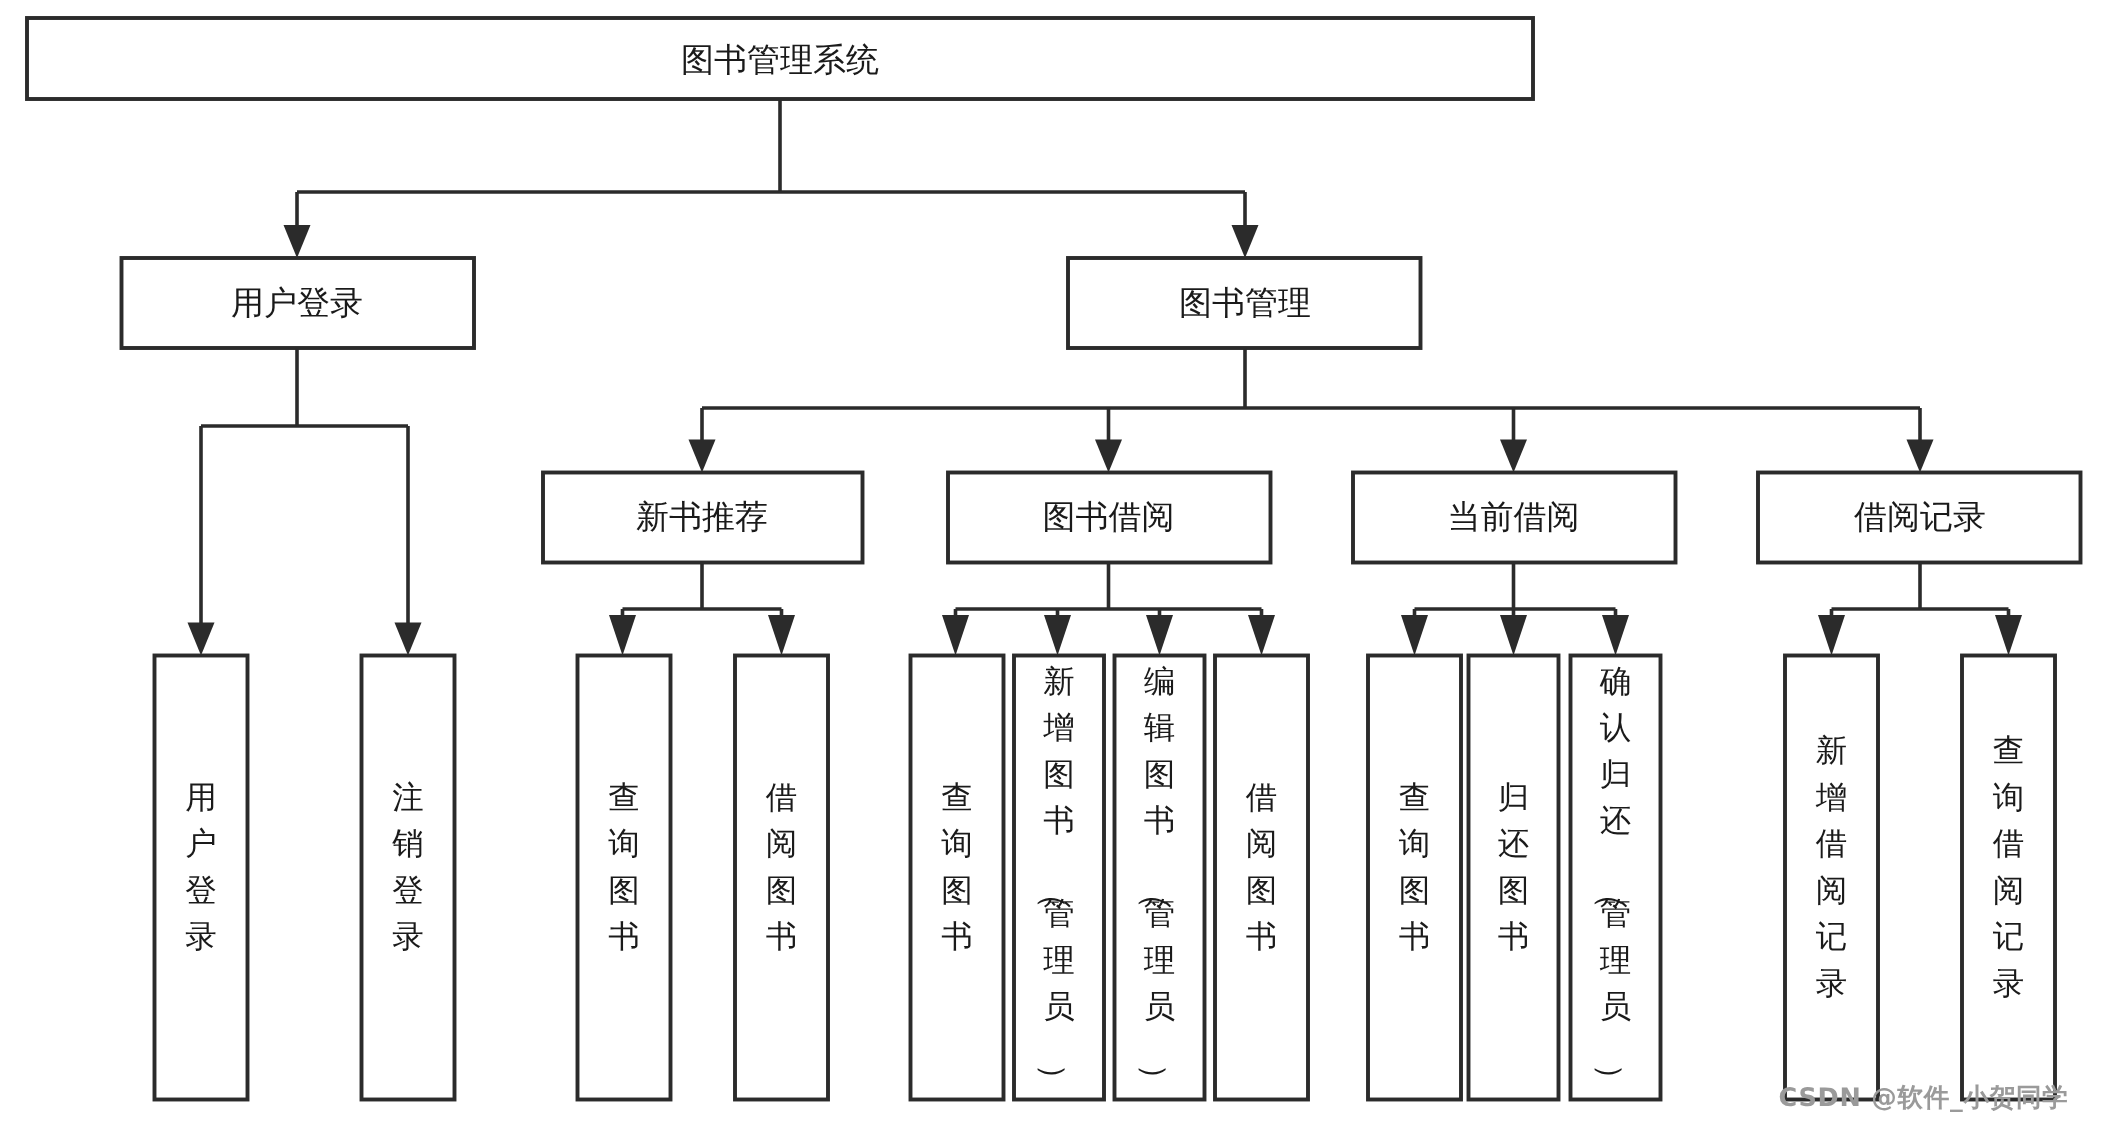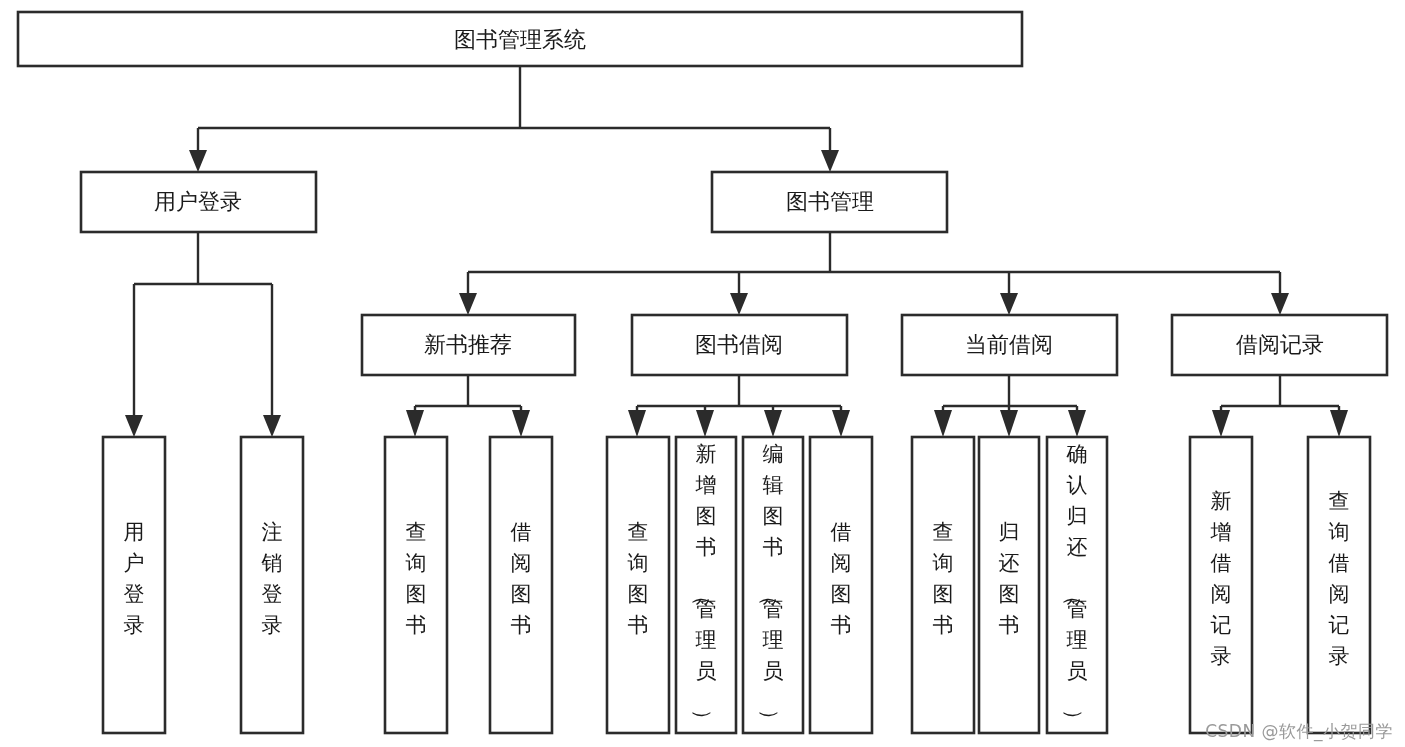--- a/index.html
+++ b/index.html
@@ -57,27 +57,28 @@
     dominant-baseline: middle;
   }
   .node-label-v {
     font-family: "DejaVu Sans", "Liberation Sans", sans-serif;
     font-size: 21px;
     fill: #1a1a1a;
     text-anchor: middle;
   }
   .watermark {
     position: absolute;
-    right: 12px;
+    right: 26px;
     bottom: 4px;
     font-family: "DejaVu Sans", "Liberation Sans", sans-serif;
     font-size: 17px;
     color: #9a9a9a;
     white-space: nowrap;
     letter-spacing: 0.5px;
+    font-weight: bold;
   }
 </style>
 </head>
 <body>
 
 <div id="diagram-root">
 
   <svg id="tree-svg" viewBox="0 0 1405 747" xmlns="http://www.w3.org/2000/svg">
 
     <g>

